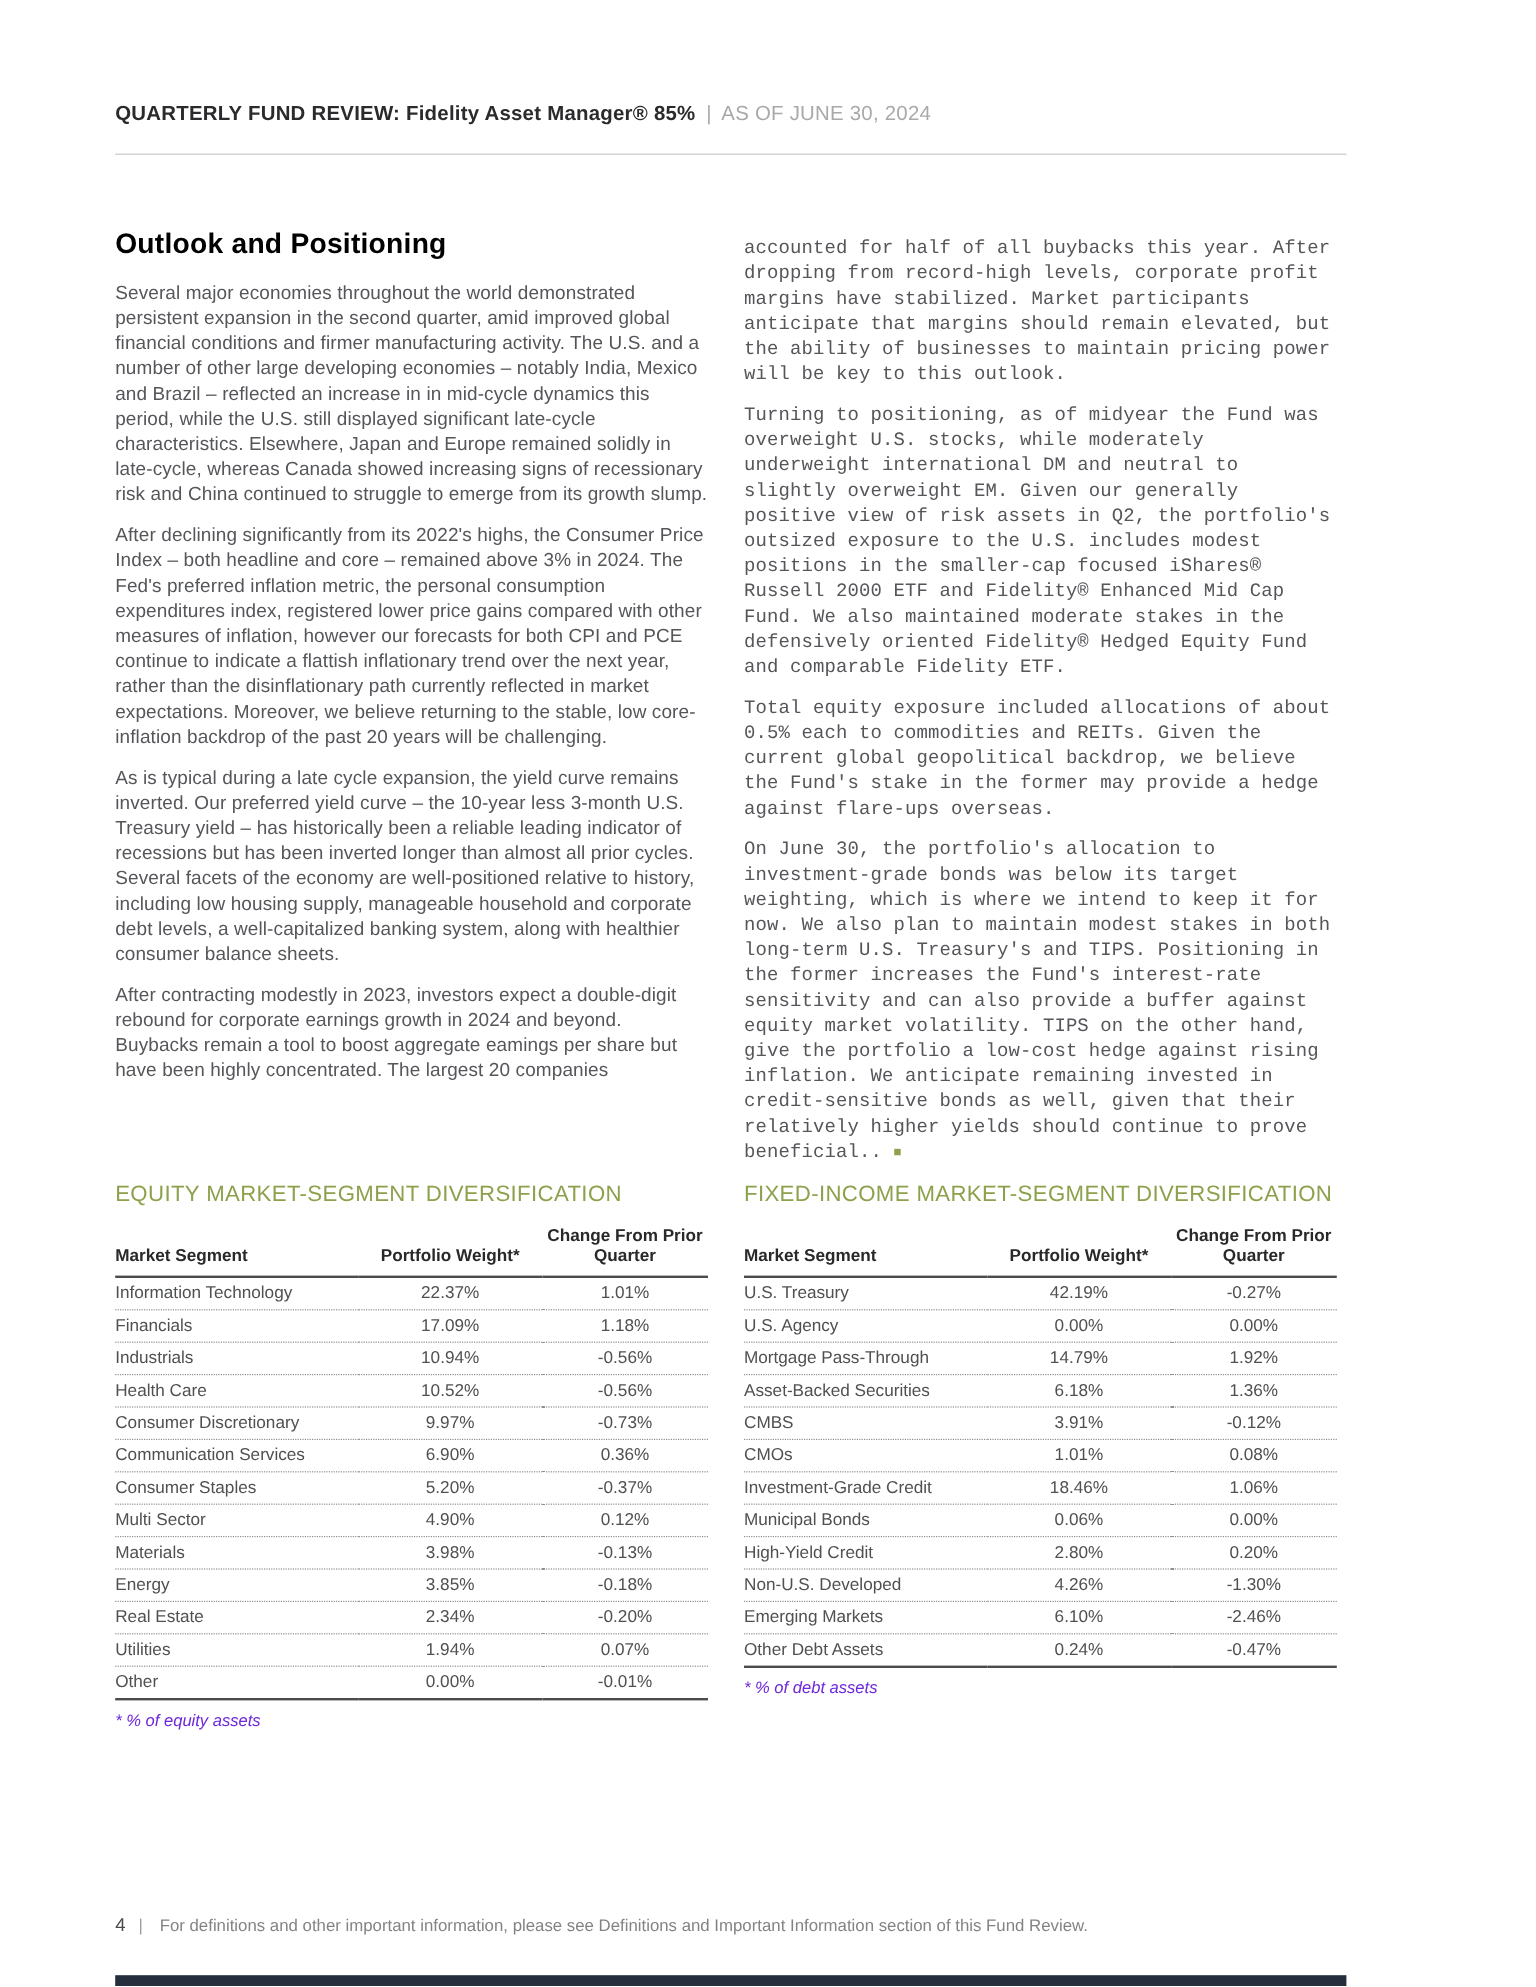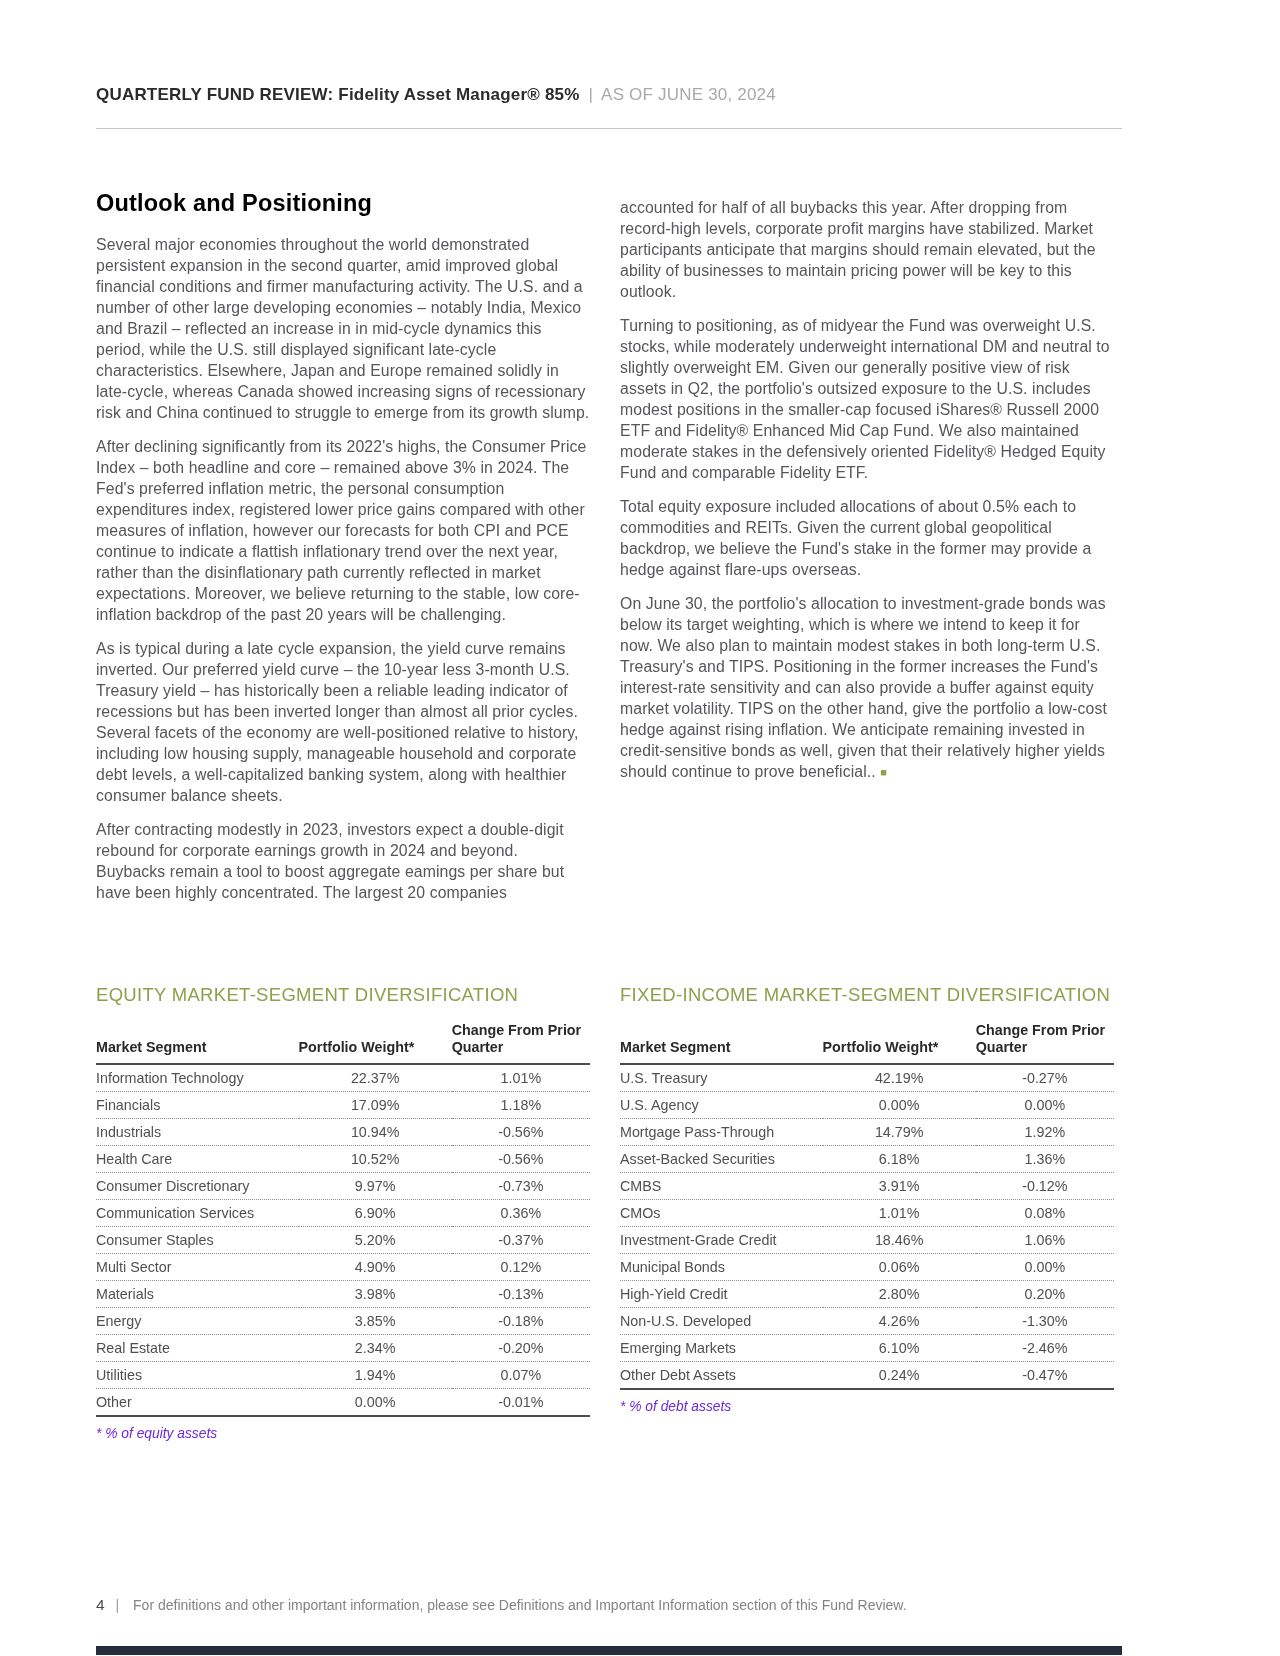--- a/index.html
+++ b/index.html
@@ -12,33 +12,33 @@
   .doc-header { position:absolute; left:96px; top:85px; width:1034px; font-size:17px; letter-spacing:.2px; white-space:nowrap; }
   .doc-header .bold  { font-weight:700; color:#2b2b2d; }
   .doc-header .muted { color:#a8a9ab; font-weight:400; }
   .doc-header .sep   { color:#a8a9ab; font-weight:300; padding:0 4px; }
   .header-rule { position:absolute; left:96px; top:128px; width:1026px; height:1px; background:#c6c7c9; }
 
   
   .columns { position:absolute; left:96px; top:190px; width:1018px; display:flex; gap:30px; }
   .col { width:494px; color:#55565a; font-size:15.8px; line-height:21px; letter-spacing:.1px; }
   .col p { margin:0 0 13px 0; }
-  .col--right { padding-top:7px; }
+  .col--right { padding-top:7px;font-family:Liberation Mono, monospace; }
   .article-heading { margin:0 0 17px 0; font-size:23.5px; line-height:27px; color:#000000; font-weight:700; letter-spacing:.2px; }
   .end-marker { color:#8ca14c; font-size:11px; vertical-align:1px; }
 
   
   .tables { position:absolute; left:96px; top:984px; width:1018px; display:flex; gap:30px; }
   .table-block { width:494px; }
   .table-title { margin:0 0 16px 0; font-size:18.5px; font-weight:400; color:#8ca14c; letter-spacing:.3px; }
   table { width:100%; border-collapse:collapse; font-size:14.3px; color:#4f5052; }
   th { font-weight:700; color:#29292b; vertical-align:bottom; padding:0 0 7px 0;
        border-bottom:2px solid #4b4b4d; line-height:17px; }
   th.c0 { text-align:left;margin-left:32px; }
-  th.c1, th.c2 { text-align:left; font-weight:700; }
+  th.c1, th.c2 { text-align:center; font-weight:700; }
   th.c1 { width:31%; }
   th.c2 { width:28%; }
   td { padding:5px 0; border-bottom:1px dotted #8f8f91; }
   td.c1, td.c2 { text-align:center; }
   tbody tr:last-child td { border-bottom:2px solid #4b4b4d; }
   .footnote { margin:9px 0 0 0; font-style:italic; color:#6d28d9; font-size:13.8px; }
 
   
   .doc-footer { position:absolute; left:96px; top:1596px; font-size:14px; color:#828385; white-space:nowrap; }
   .doc-footer .pagenum { color:#4b4b4d; font-size:15.5px; margin-right:7px; }

